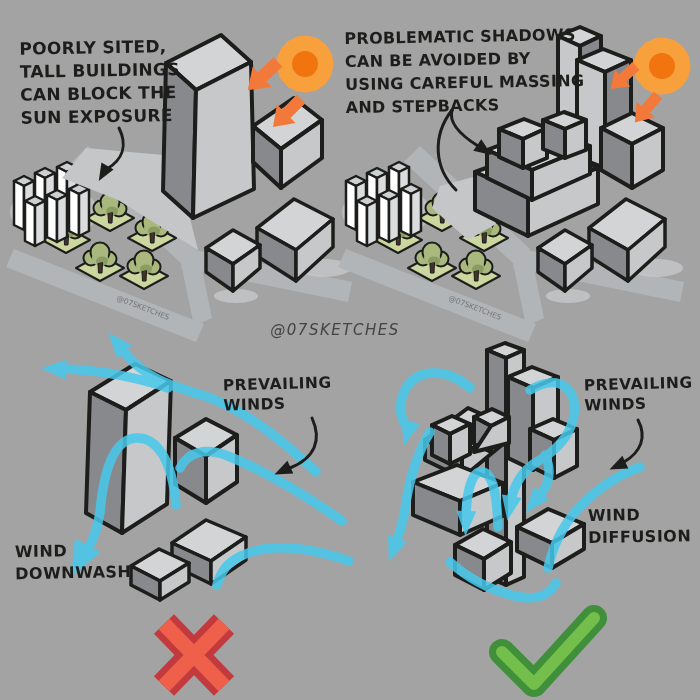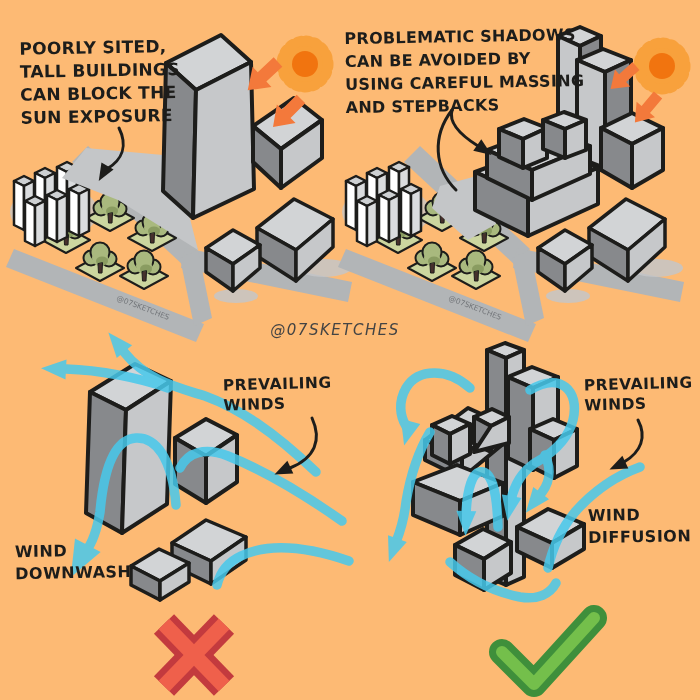--- a/index.html
+++ b/index.html
@@ -4,21 +4,21 @@
 <style>
   :root{
     --ink:#1d1d1b; --building_light:#c6c8ca; --building_top:#d2d4d6; --building_dark:#87898c;
     --white_face:#ffffff; --small_right:#dadcde; --small_top:#cdd0d2;
     --shadow:#c4c6c8; --road:#b2b5b7; --grass:#ccd69f; --tree:#a9b97e; --tree_dark:#8a9c61;
     --trunk:#46302c; --sun_core:#f1740f; --sun_rays:#f8a13c; --arrow_orange:#f3793b;
     --wind:#47c9ec; --cross_fill:#ef604b; --cross_edge:#c33a3e; --check_fill:#74bf4b; --check_edge:#3f8f3b;
     --text:#1d1d1b; --watermark:#444444; --road_text:#73767a;
   }
   html,body{margin:0;padding:0;background:#fff;}
-  .canvas{position:relative;width:700px;height:700px;background:#fdba74;overflow:hidden;
+  .canvas{position:relative;width:700px;height:700px;background:#a3a3a3;overflow:hidden;
           font-family:"DejaVu Sans","Liberation Sans",sans-serif;}
   .canvas svg{position:absolute;left:0;top:0;}
   .lbl{position:absolute;color:var(--text);font-weight:700;white-space:pre-line;}
   .caption{font-size:17px;line-height:23px;letter-spacing:.3px;transform:rotate(-1deg);}
   .caption.tr{font-size:16px;line-height:23px;}
   .windlbl{font-size:15.5px;line-height:20px;letter-spacing:.5px;transform:rotate(-1.5deg);}
   .effectlbl{font-size:16px;line-height:22px;letter-spacing:.5px;transform:rotate(-1deg);}
   .center-mark{position:absolute;left:250px;top:321px;width:170px;text-align:center;
                font-style:italic;font-size:15px;letter-spacing:1.5px;color:var(--watermark);}
   svg text{font-family:"DejaVu Sans",sans-serif;}

